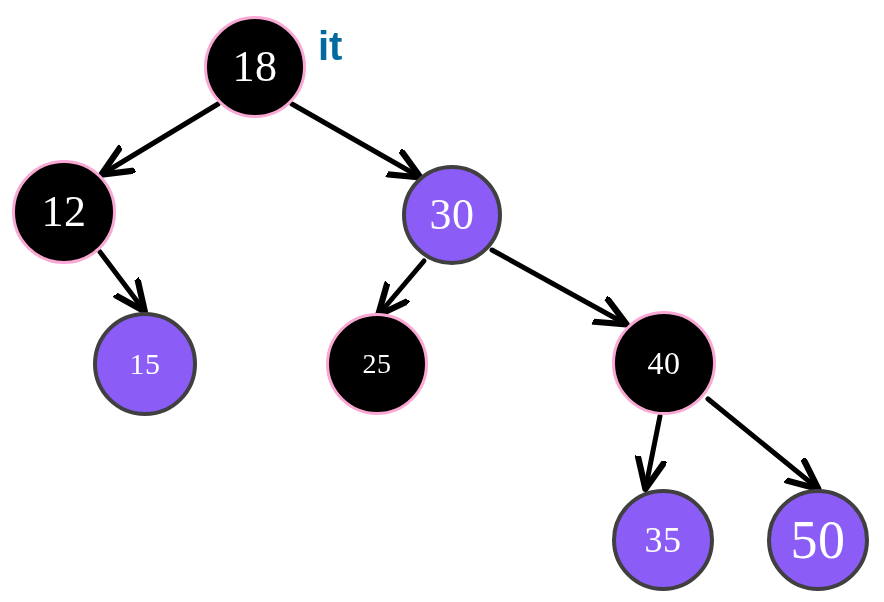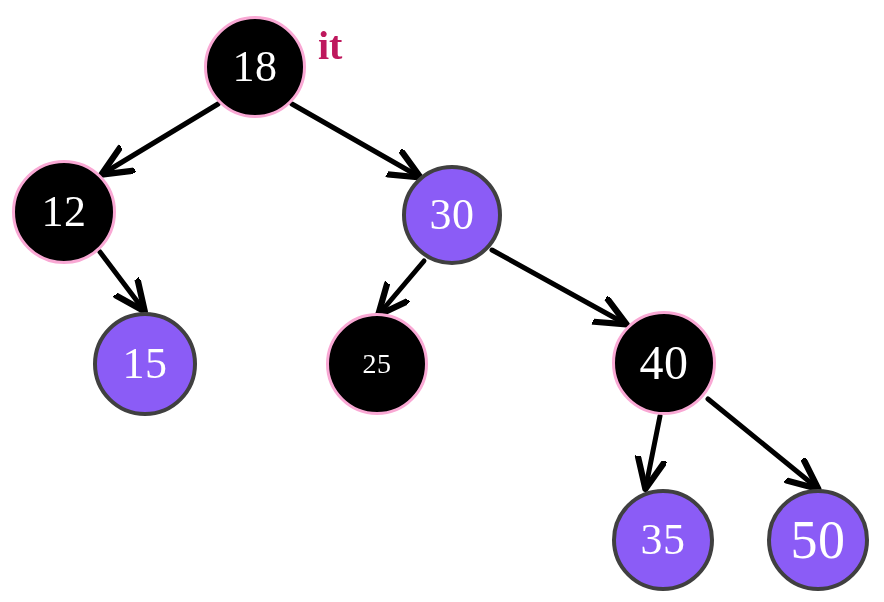--- a/index.html
+++ b/index.html
@@ -82,32 +82,32 @@
       <div class="node node-black" style="left: 204px; top: 16px; width: 102px; height: 102px;">
         <span class="node-label" style="font-size: 44px;">18</span>
       </div>
       <div class="node node-black" style="left: 12px; top: 160px; width: 104px; height: 104px;">
         <span class="node-label" style="font-size: 44px;">12</span>
       </div>
       <div class="node node-red" style="left: 402px; top: 165px; width: 100px; height: 100px;">
         <span class="node-label" style="font-size: 44px;">30</span>
       </div>
       <div class="node node-red" style="left: 93px; top: 312px; width: 104px; height: 104px;">
-        <span class="node-label" style="font-size: 44px;">15</span>
+        <span class="node-label" style="font-size: 30px;">15</span>
       </div>
       <div class="node node-black" style="left: 326px; top: 313px; width: 102px; height: 102px;">
         <span class="node-label" style="font-size: 28px;">25</span>
       </div>
       <div class="node node-black" style="left: 612px; top: 311px; width: 104px; height: 104px;">
-        <span class="node-label" style="font-size: 48px;">40</span>
+        <span class="node-label" style="font-size: 32px;">40</span>
       </div>
       <div class="node node-red" style="left: 612px; top: 489px; width: 102px; height: 102px;">
-        <span class="node-label" style="font-size: 44px;">35</span>
+        <span class="node-label" style="font-size: 36px;">35</span>
       </div>
       <div class="node node-red" style="left: 767px; top: 489px; width: 102px; height: 102px;">
         <span class="node-label" style="font-size: 54px;">50</span>
       </div>
     </div>
   <div id="annotations-group">
-      <div class="annotation" style="left: 318px; top: 26px; font-size: 40px; color: #be185d; font-family: Liberation Serif, serif;">it</div>
+      <div class="annotation" style="left: 318px; top: 26px; font-size: 40px; color: #0369a1;">it</div>
     </div>
 
 </div>
 
 </body></html>

